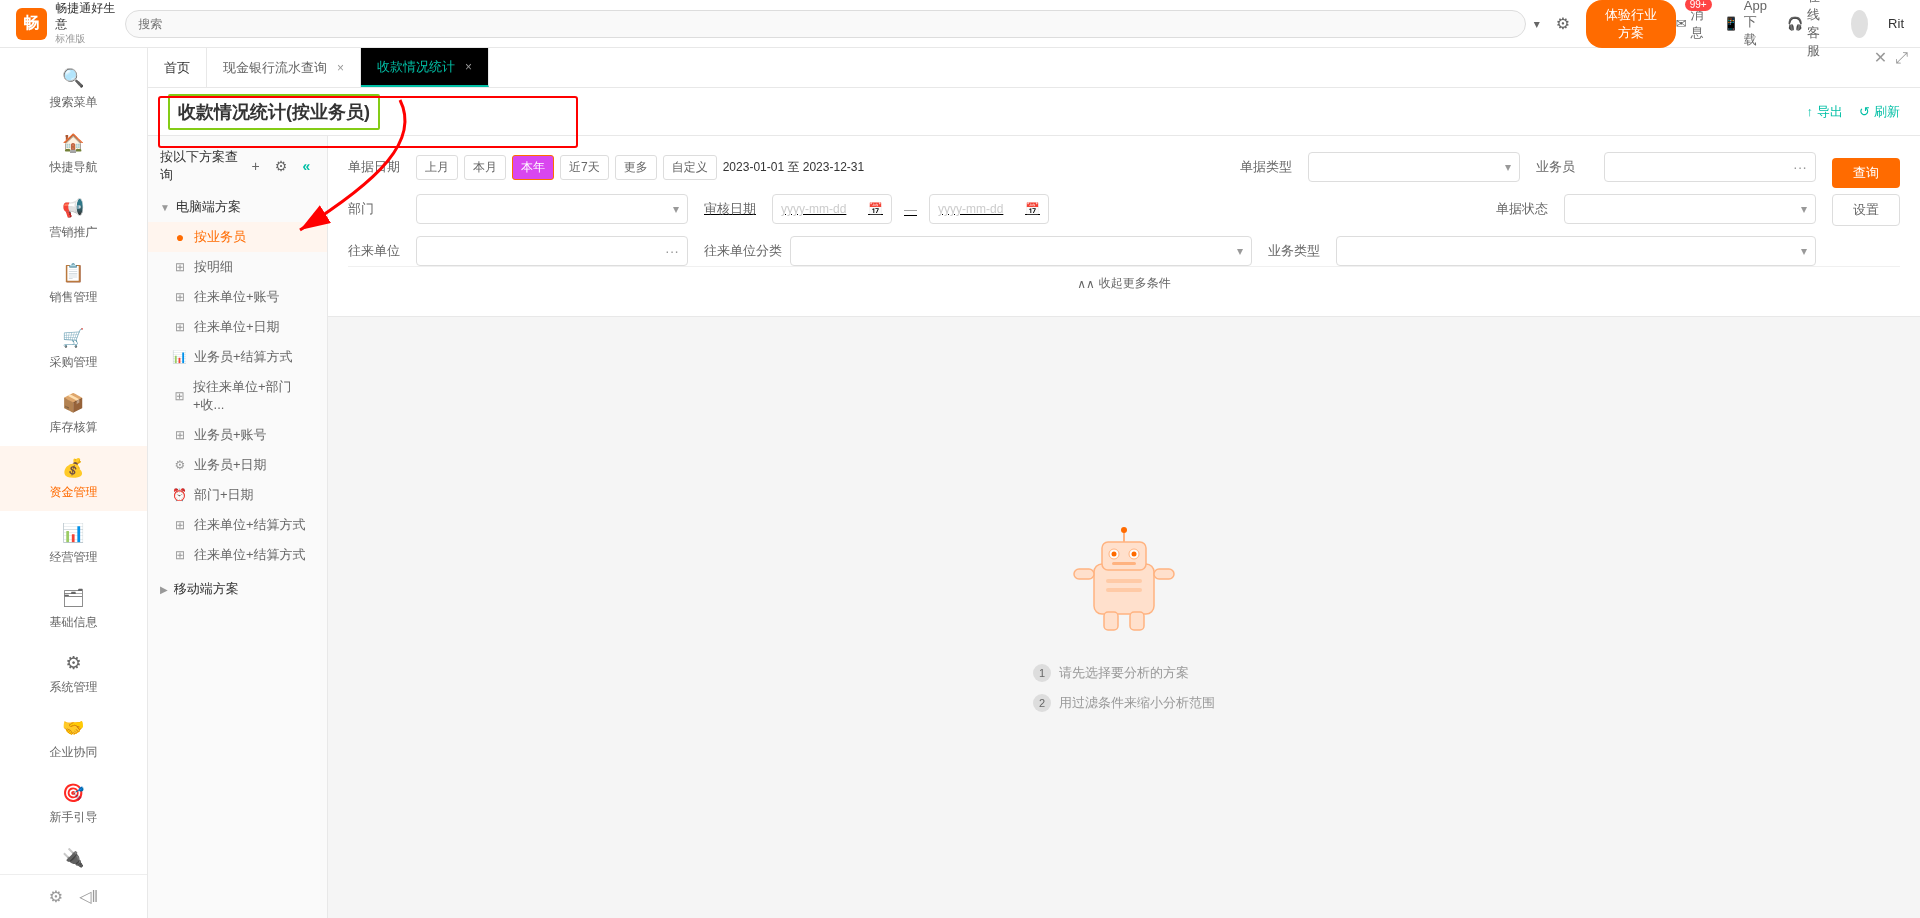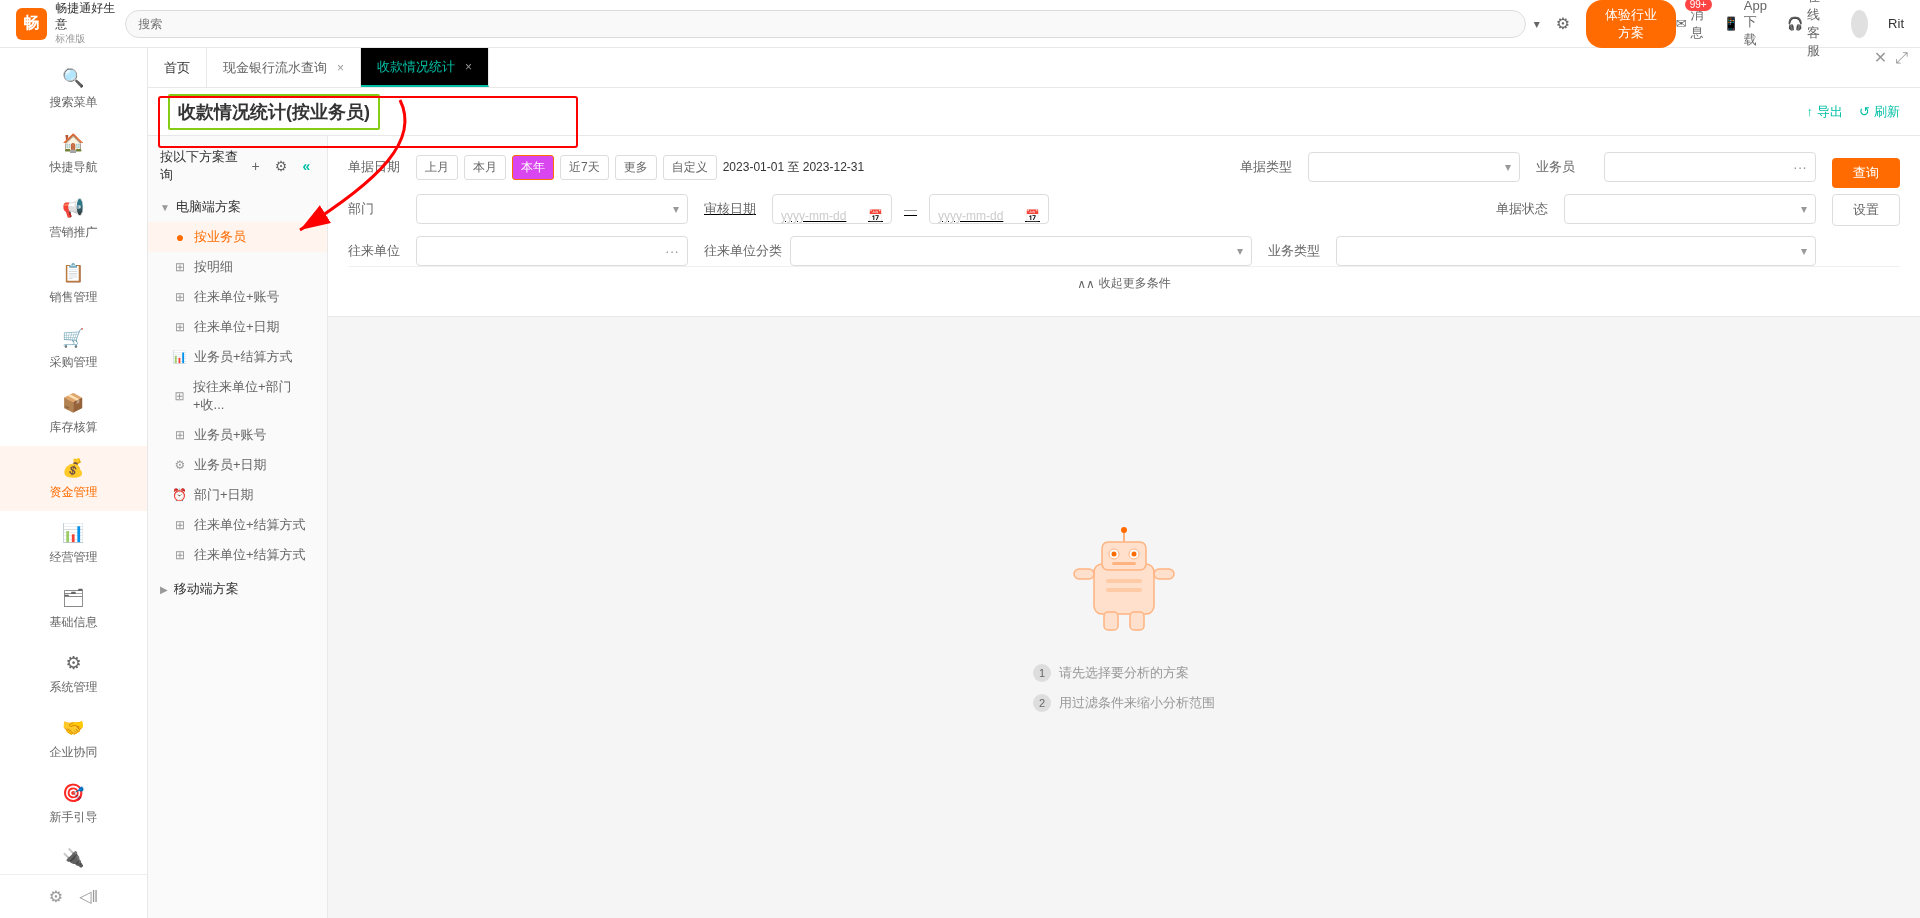--- a/index.html
+++ b/index.html
@@ -473,21 +473,21 @@
 
     .date-input-box {
       height: 30px;
       border: 1px solid #ddd;
       border-radius: 4px;
       padding: 0 8px;
       font-size: 12px;
       color: #999;
       width: 120px;
       display: flex;
-      align-items: flex-end;
+      align-items: center;
       gap: 12px;
       background: #fff;
     }
   </style>
 </head>
 <body>
 
 <div class="top-header">
   <div class="logo-area">
     <div class="logo-icon">畅</div>

